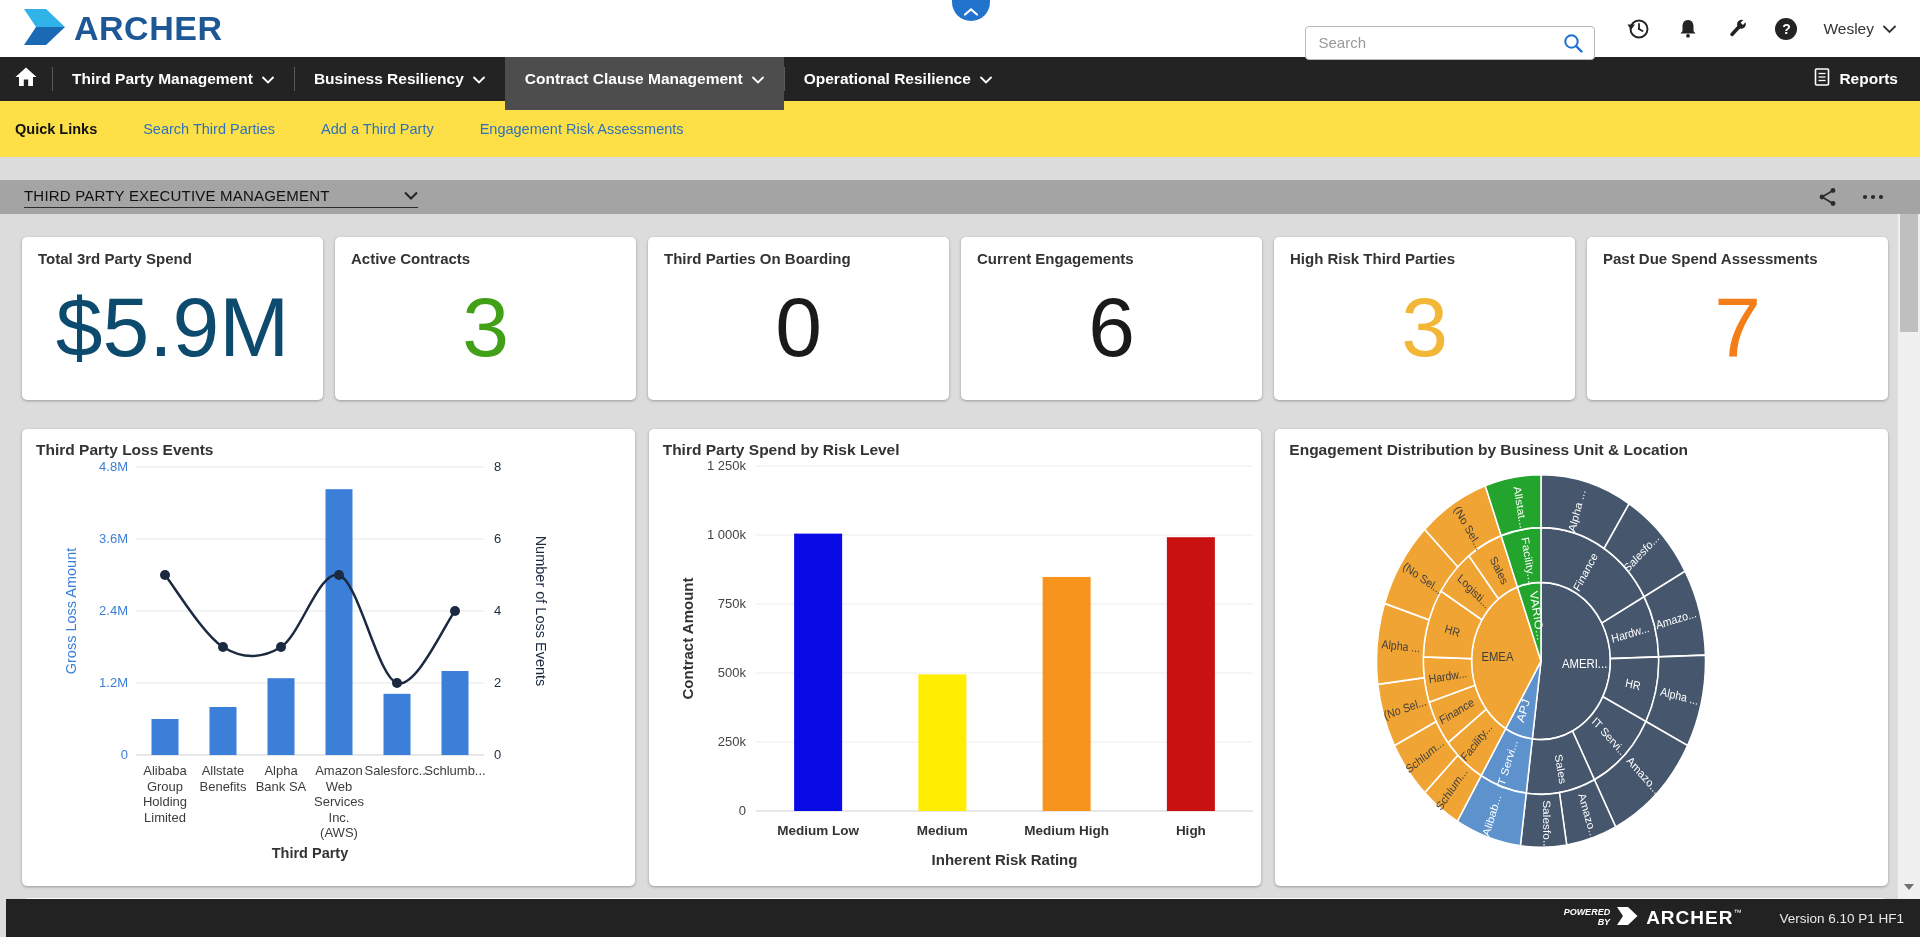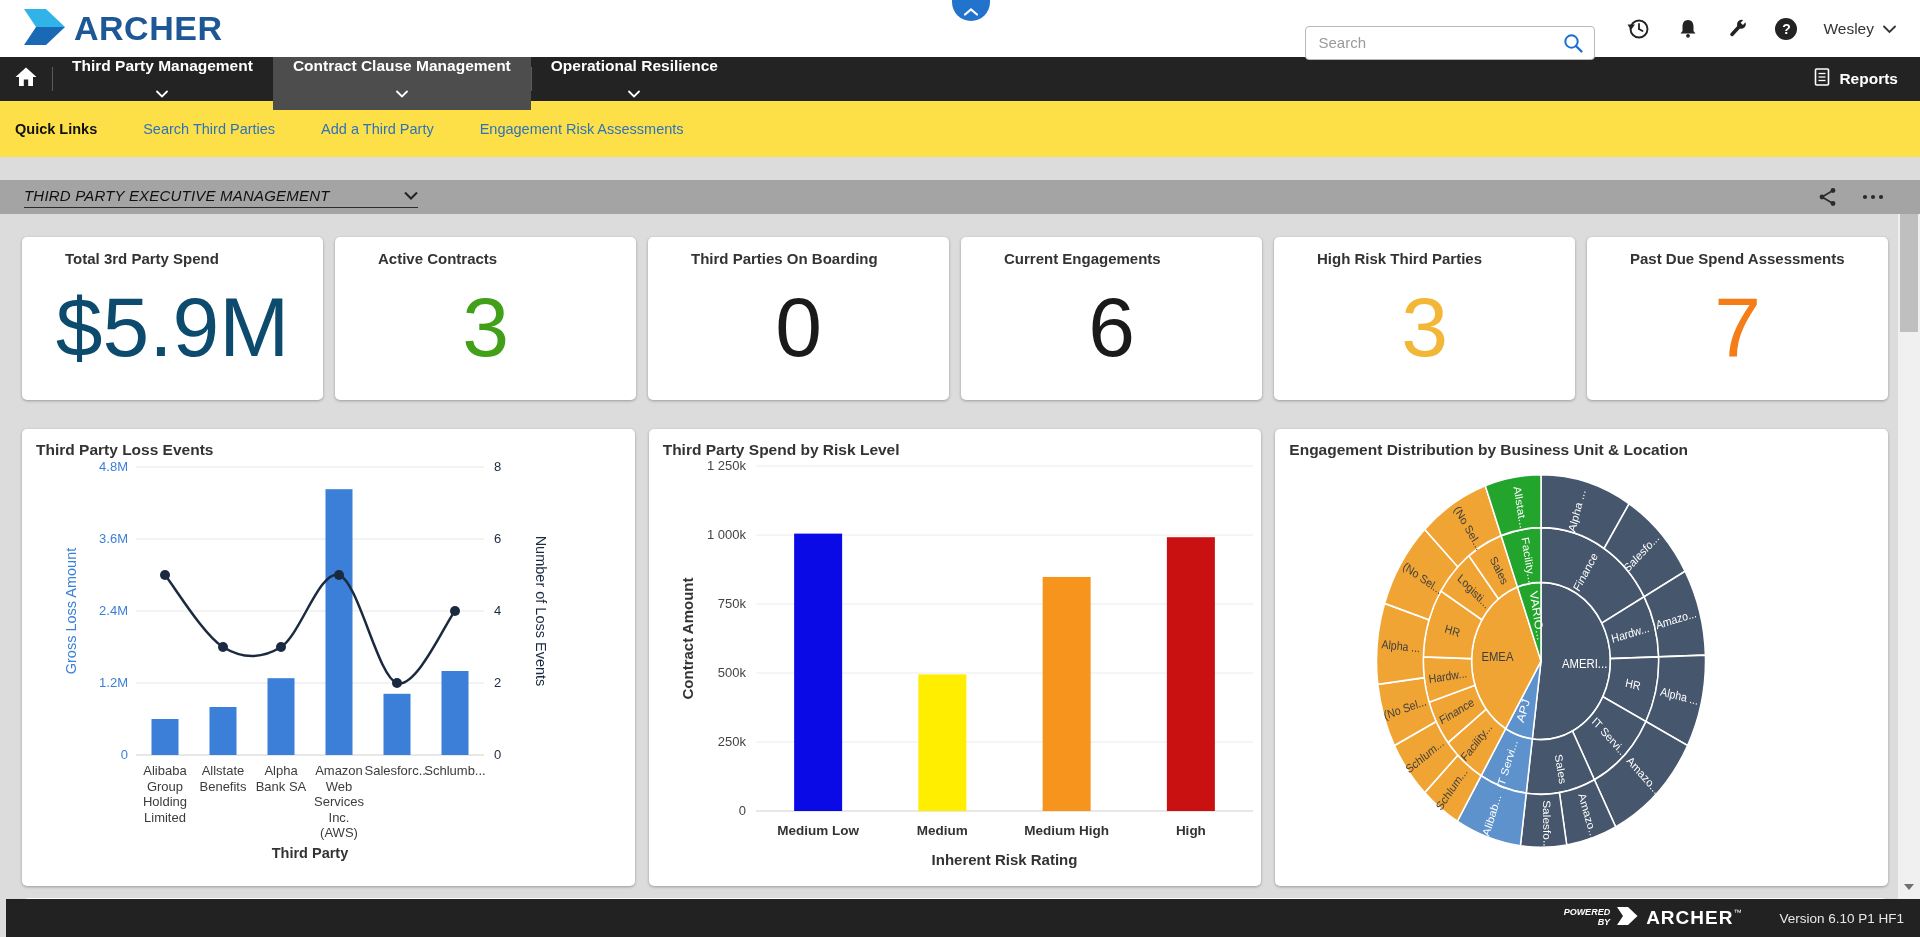--- a/index.html
+++ b/index.html
@@ -14,41 +14,41 @@
   .searchbox{width:268px;height:32px;border:1px solid #b9b9b9;border-radius:4px;display:flex;align-items:center;padding:0 10px;background:#fff;margin-right:6px;margin-top:28px;}
   .searchbox input{border:none;outline:none;flex:1;font-size:15px;color:#333;font-family:inherit;background:transparent;}
   .searchbox input::placeholder{color:#9a9a9a;}
   .icon-btn{display:flex;align-items:center;justify-content:center;cursor:pointer;}
   .help-circle{width:22px;height:22px;border-radius:50%;background:#232323;color:#fff;font-weight:bold;font-size:14px;display:flex;align-items:center;justify-content:center;}
   .user{display:flex;align-items:center;gap:9px;color:#333;font-size:15.5px;cursor:pointer;}
 
   
   .navbar{height:44px;background:#232323;display:flex;align-items:stretch;color:#fff;}
   .nav-home{width:52px;display:flex;align-items:center;justify-content:center;cursor:pointer;}
-  .nav-item{display:flex;align-items:center;gap:9px;padding:0 20px;font-weight:bold;font-size:15.5px;position:relative;cursor:pointer;white-space:nowrap;flex-direction:column;}
+  .nav-item{display:flex;align-items:center;gap:9px;padding:0 20px;font-weight:bold;font-size:15.5px;position:relative;cursor:pointer;white-space:nowrap;}
   .nav-item::before{content:'';position:absolute;left:0;top:10px;width:1px;height:24px;background:#5a5a5a;}
   .nav-item.sel{background:#4d4d4d;box-shadow:0 9px 0 0 #4d4d4d;}
   .nav-item.sel::before{display:none;}
   .nav-reports{margin-left:auto;display:flex;align-items:center;gap:9px;padding:0 22px;font-weight:bold;font-size:15.5px;cursor:pointer;}
 
   
   .quicklinks{height:56px;background:#fde047;display:flex;align-items:center;padding:0 15px;gap:46px;font-size:14.5px;}
   .ql-title{font-weight:bold;color:#111;}
   .ql-link{color:#2f72ba;cursor:pointer;}
 
   
-  .titlebar{height:34px;background:#a4a4a4;margin-top:23px;display:flex;align-items:center;padding:0 0 0 24px;box-sizing:border-box;font-style:italic;}
+  .titlebar{height:34px;background:#a4a4a4;margin-top:23px;display:flex;align-items:center;padding:0 0 0 24px;box-sizing:border-box;}
   .db-select{width:394px;display:flex;align-items:center;justify-content:space-between;border-bottom:1px solid #2c2c2c;padding-bottom:3px;cursor:pointer;}
   .db-select .db-title{font-size:15px;color:#101010;letter-spacing:.2px;}
   .titlebar-icons{margin-left:auto;display:flex;align-items:center;gap:24px;padding-right:36px;}
 
   
   .kpi-row{display:flex;gap:12px;height:163px;margin:23px 32px 0 22px;}
   .kpi{flex:1;background:#fff;border-radius:5px;box-shadow:0 1px 3px rgba(0,0,0,.3);display:flex;flex-direction:column;padding:13px 16px;box-sizing:border-box;}
-  .kpi-label{font-size:15px;font-weight:bold;color:#333;margin-left:27px;}
+  .kpi-label{font-size:15px;font-weight:bold;color:#333;}
   .kpi-value{flex:1;display:flex;align-items:center;justify-content:center;font-size:84px;line-height:1;}
 
   
   .charts-row{display:flex;gap:14px;height:457px;margin:29px 32px 0 22px;}
   .chart-card{flex:1;background:#fff;border-radius:5px;box-shadow:0 1px 3px rgba(0,0,0,.3);padding:12px 14px 0;box-sizing:border-box;overflow:hidden;}
   .chart-title{font-size:15.5px;font-weight:bold;color:#333;}
   .chart-card svg{display:block;}
   #c3{margin:14px 0 0 86px;}
 
   .bottom-strip{height:13px;background:#fff;border-radius:6px 6px 0 0;margin:12px 32px 0 22px;box-shadow:0 1px 2px rgba(0,0,0,.2);}
@@ -135,20 +135,26 @@
     <span>
       <svg width="22" height="20" viewBox="0 0 22 20">
           <polygon points="11,0.5 21.5,10 0.5,10" fill="#fff"></polygon>
           <rect x="4" y="9" width="14" height="10" fill="#fff"></rect>
           <rect x="8.8" y="12.5" width="4.4" height="6.5" fill="#232323"></rect>
         </svg>
     </span>
   </div>
   <div class="nav-item">
     <span>Third Party Management</span>
+    <span><svg width="12" height="8" viewBox="0 0 12 8">
+          <polyline points="1,1.5 6,6.5 11,1.5" fill="none" stroke="#fff" stroke-width="1.8" stroke-linecap="round"></polyline>
+        </svg></span>
+  </div>
+  <div class="nav-item">
+    <span>Business Resiliency</span>
     <span><svg width="12" height="8" viewBox="0 0 12 8">
           <polyline points="1,1.5 6,6.5 11,1.5" fill="none" stroke="#fff" stroke-width="1.8" stroke-linecap="round"></polyline>
         </svg></span>
   </div>
   <div class="nav-item sel">
     <span>Contract Clause Management</span>
     <span><svg width="12" height="8" viewBox="0 0 12 8">
           <polyline points="1,1.5 6,6.5 11,1.5" fill="none" stroke="#fff" stroke-width="1.8" stroke-linecap="round"></polyline>
         </svg></span>
   </div>

